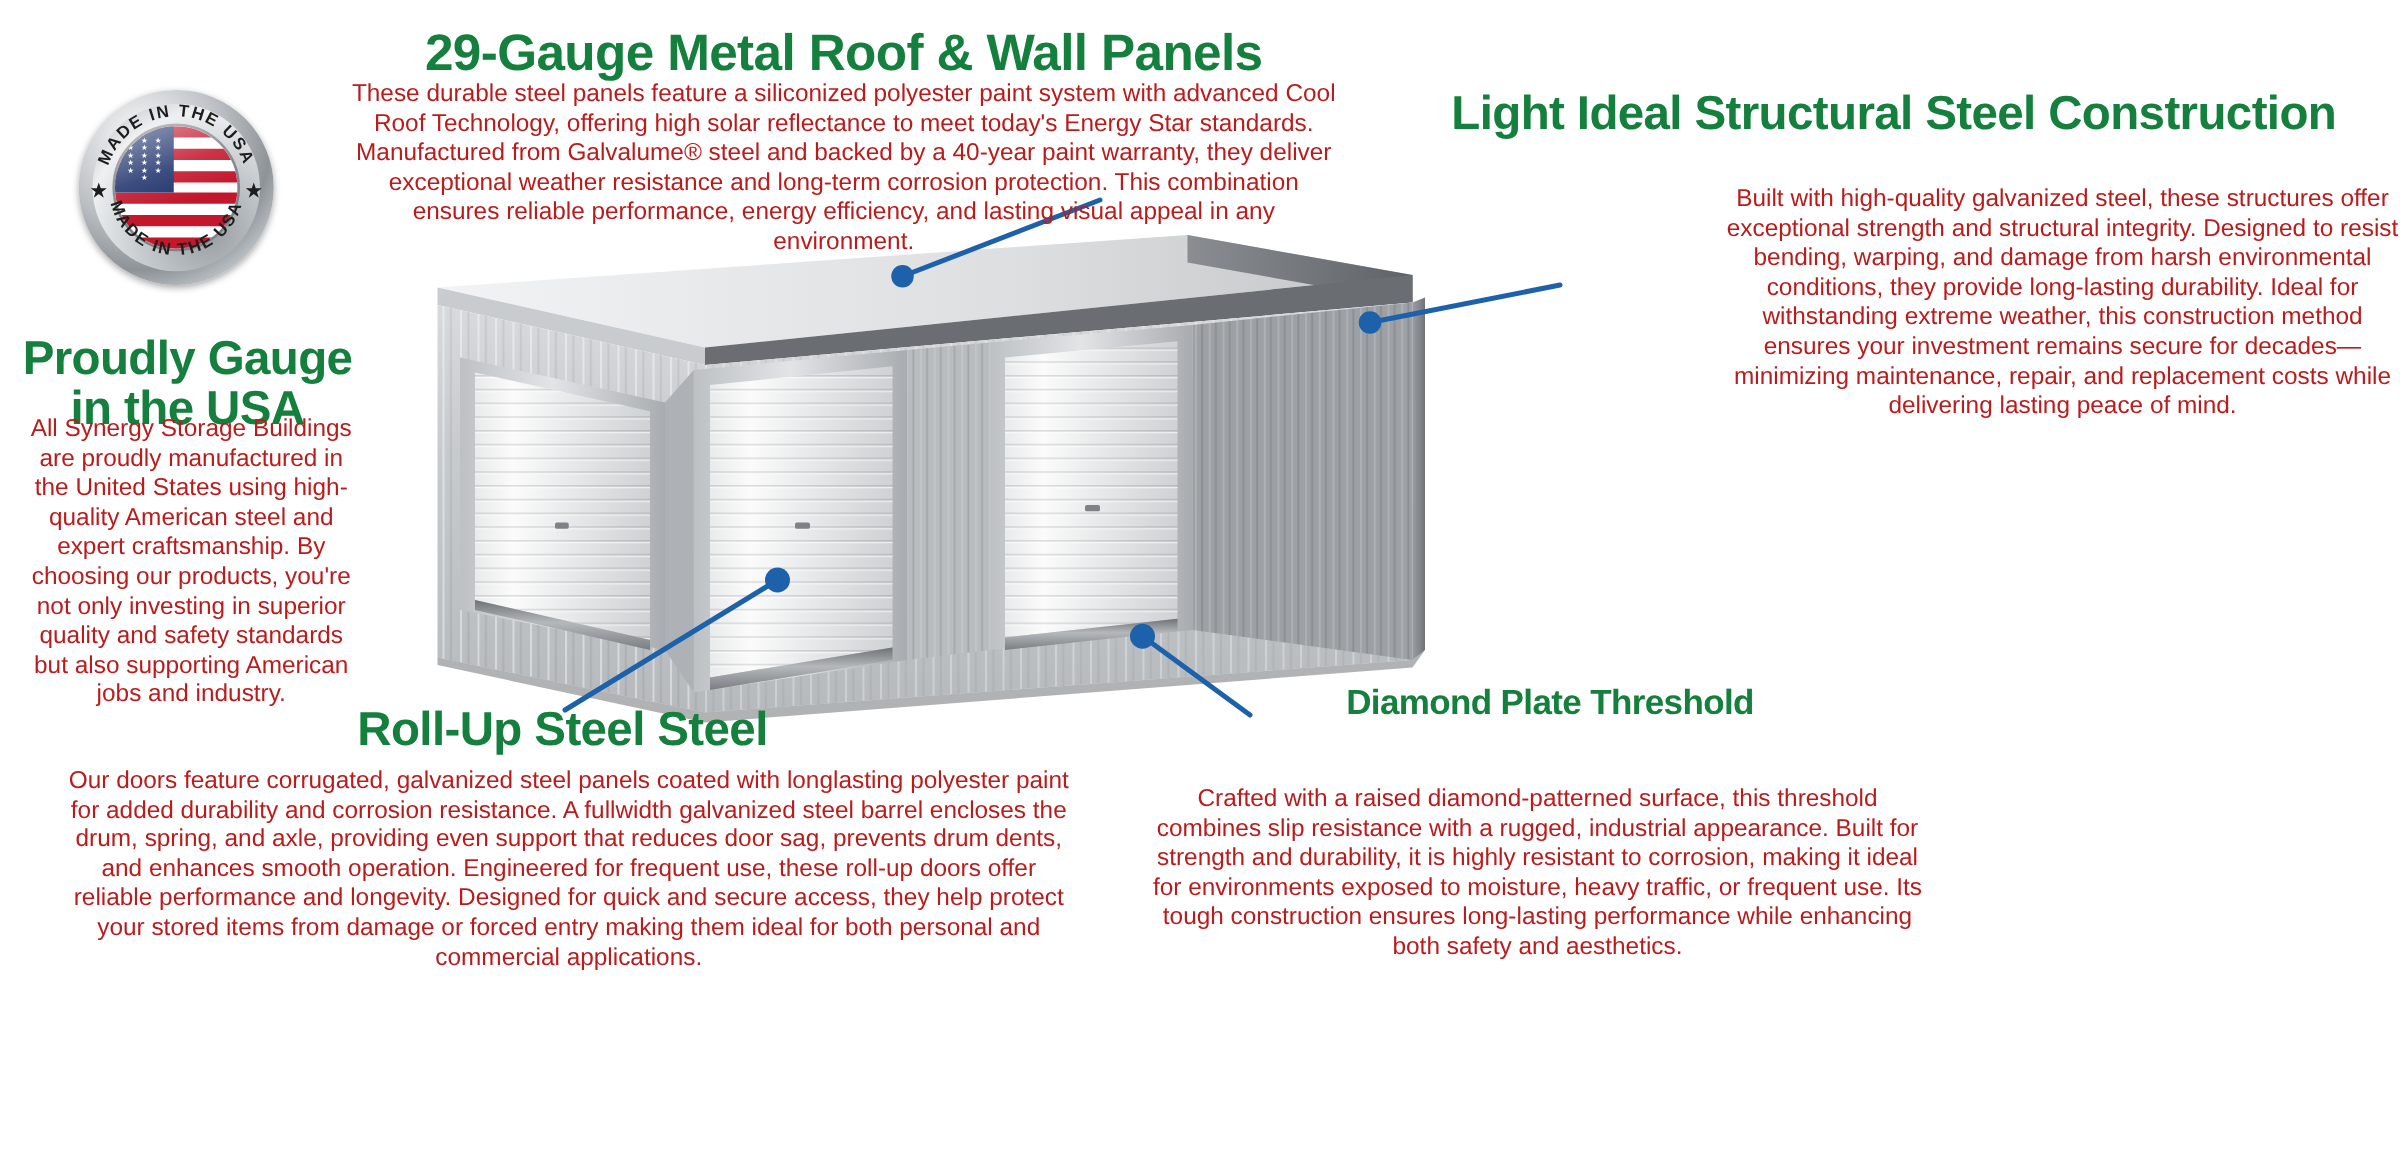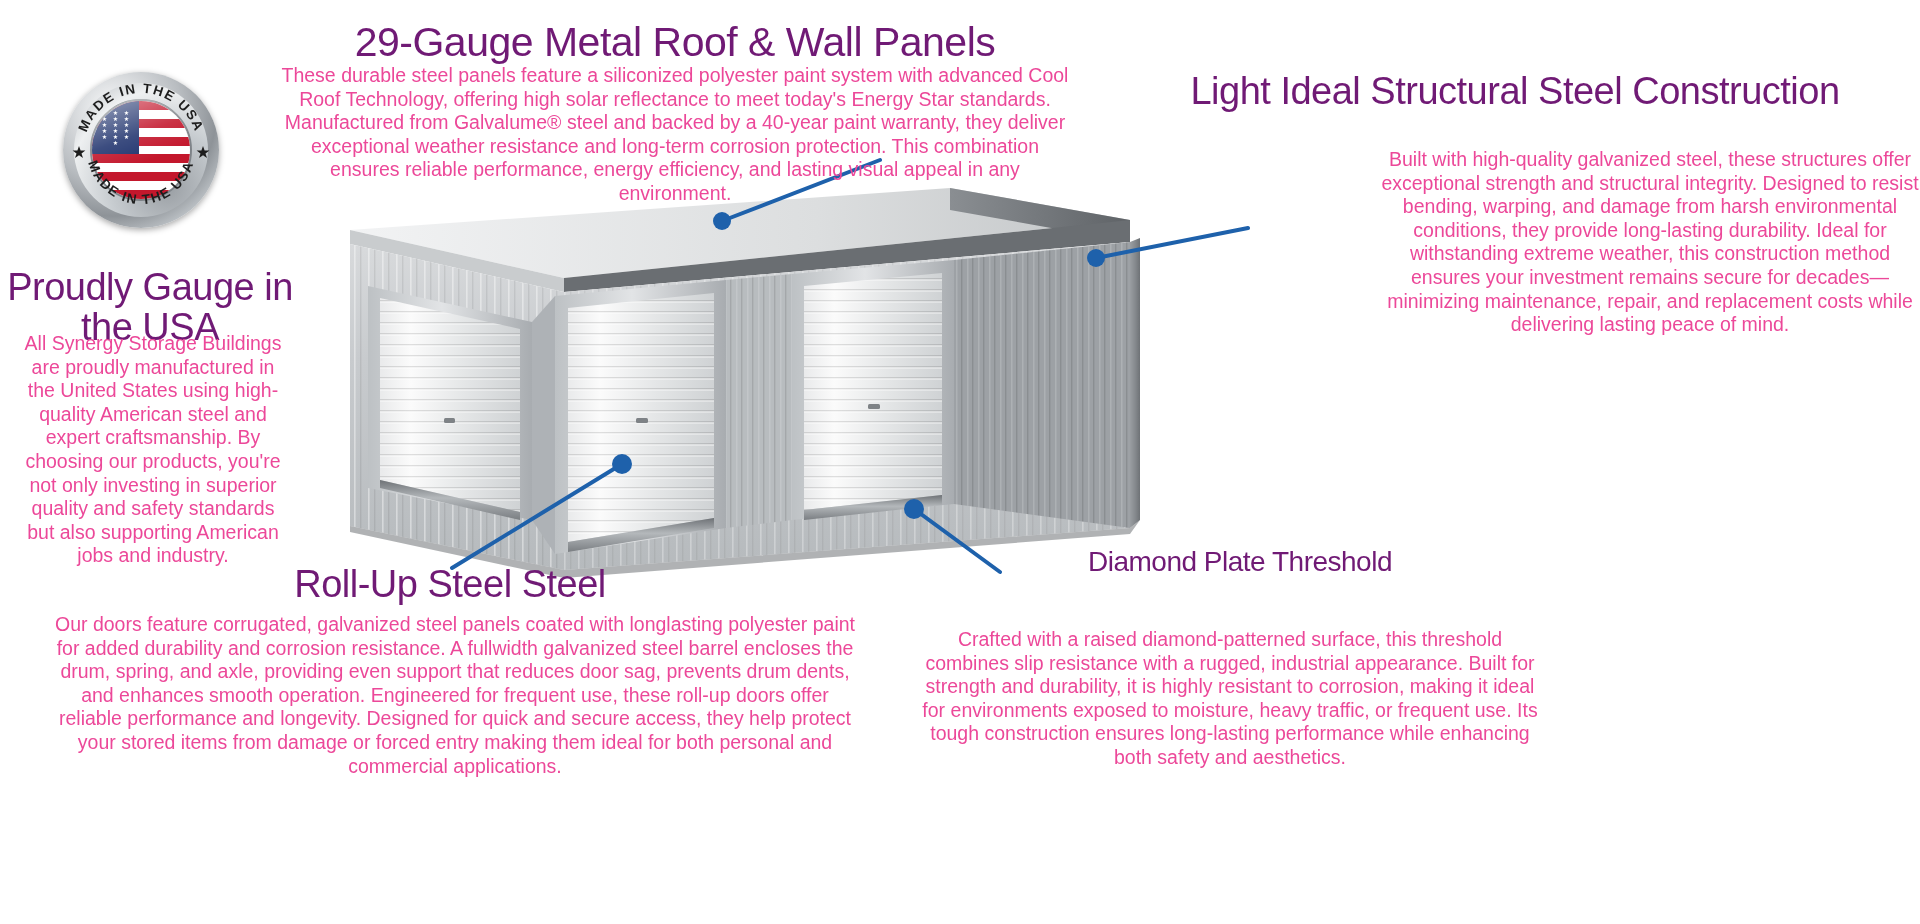--- a/index.html
+++ b/index.html
@@ -3,29 +3,29 @@
 <meta charset="utf-8">
 <style>
   * { margin:0; padding:0; box-sizing:border-box; }
   html,body { width:1920px; height:924px; background:#ffffff; overflow:hidden; }
   body { font-family:"Liberation Sans", sans-serif; }
 
   #stage { position:relative; width:1920px; height:924px; background:#fff; }
 
   .hd {
     position:absolute;
-    color:#701a75;
-    font-weight:normal;
+    color:#15803d;
+    font-weight:bold;
     letter-spacing:-0.5px;
     line-height:1.0;
     text-align:center;
   }
   .bd {
     position:absolute;
-    color:#ec4899;
+    color:#b91c1c;
     text-align:center;
     line-height:1.21;
     font-size:19.5px;
   }
 
   
   #h-roofwall  { left:280px;  top:22px;  width:790px; font-size:41px; }
   #p-roofwall  { left:280px;  top:64px;  width:790px; }
 
   #h-lightgauge{ left:1110px; top:72px;  width:810px; font-size:38px; line-height:1.04; }

